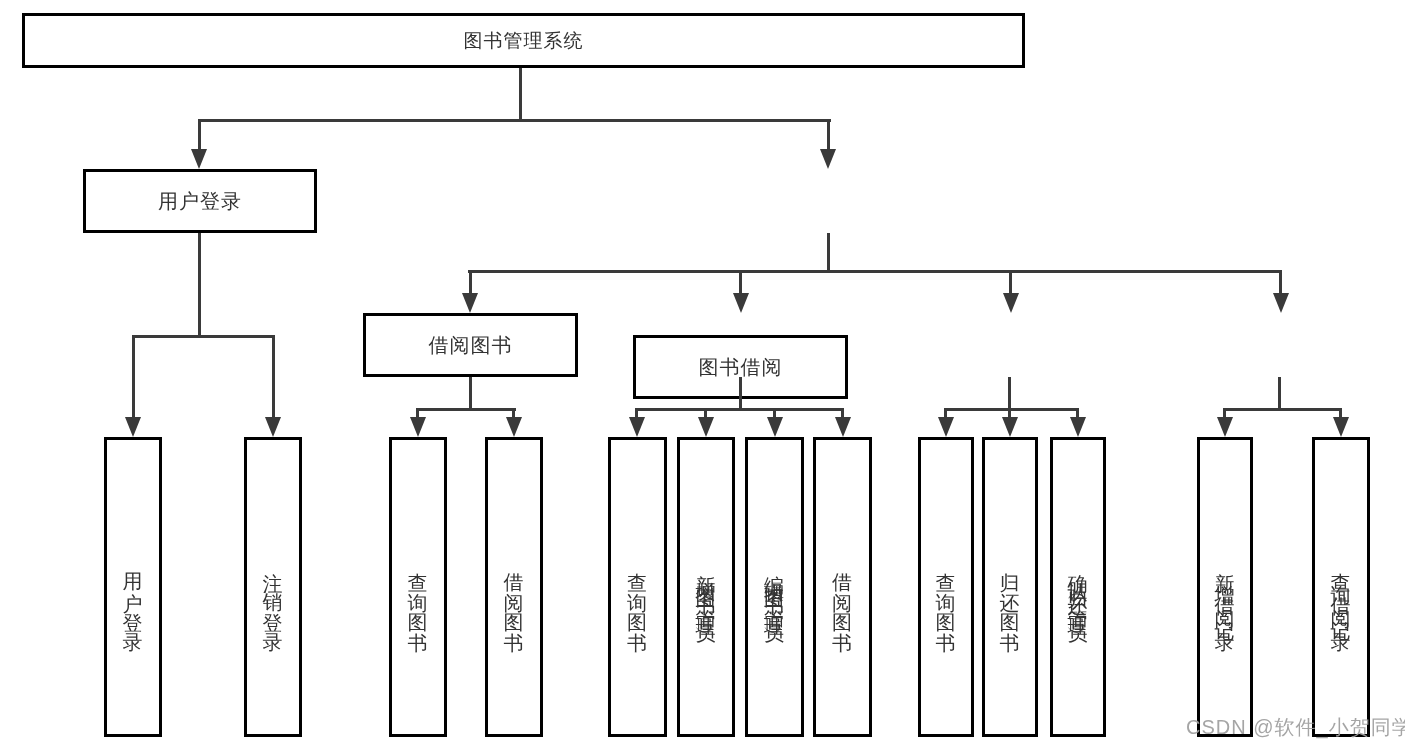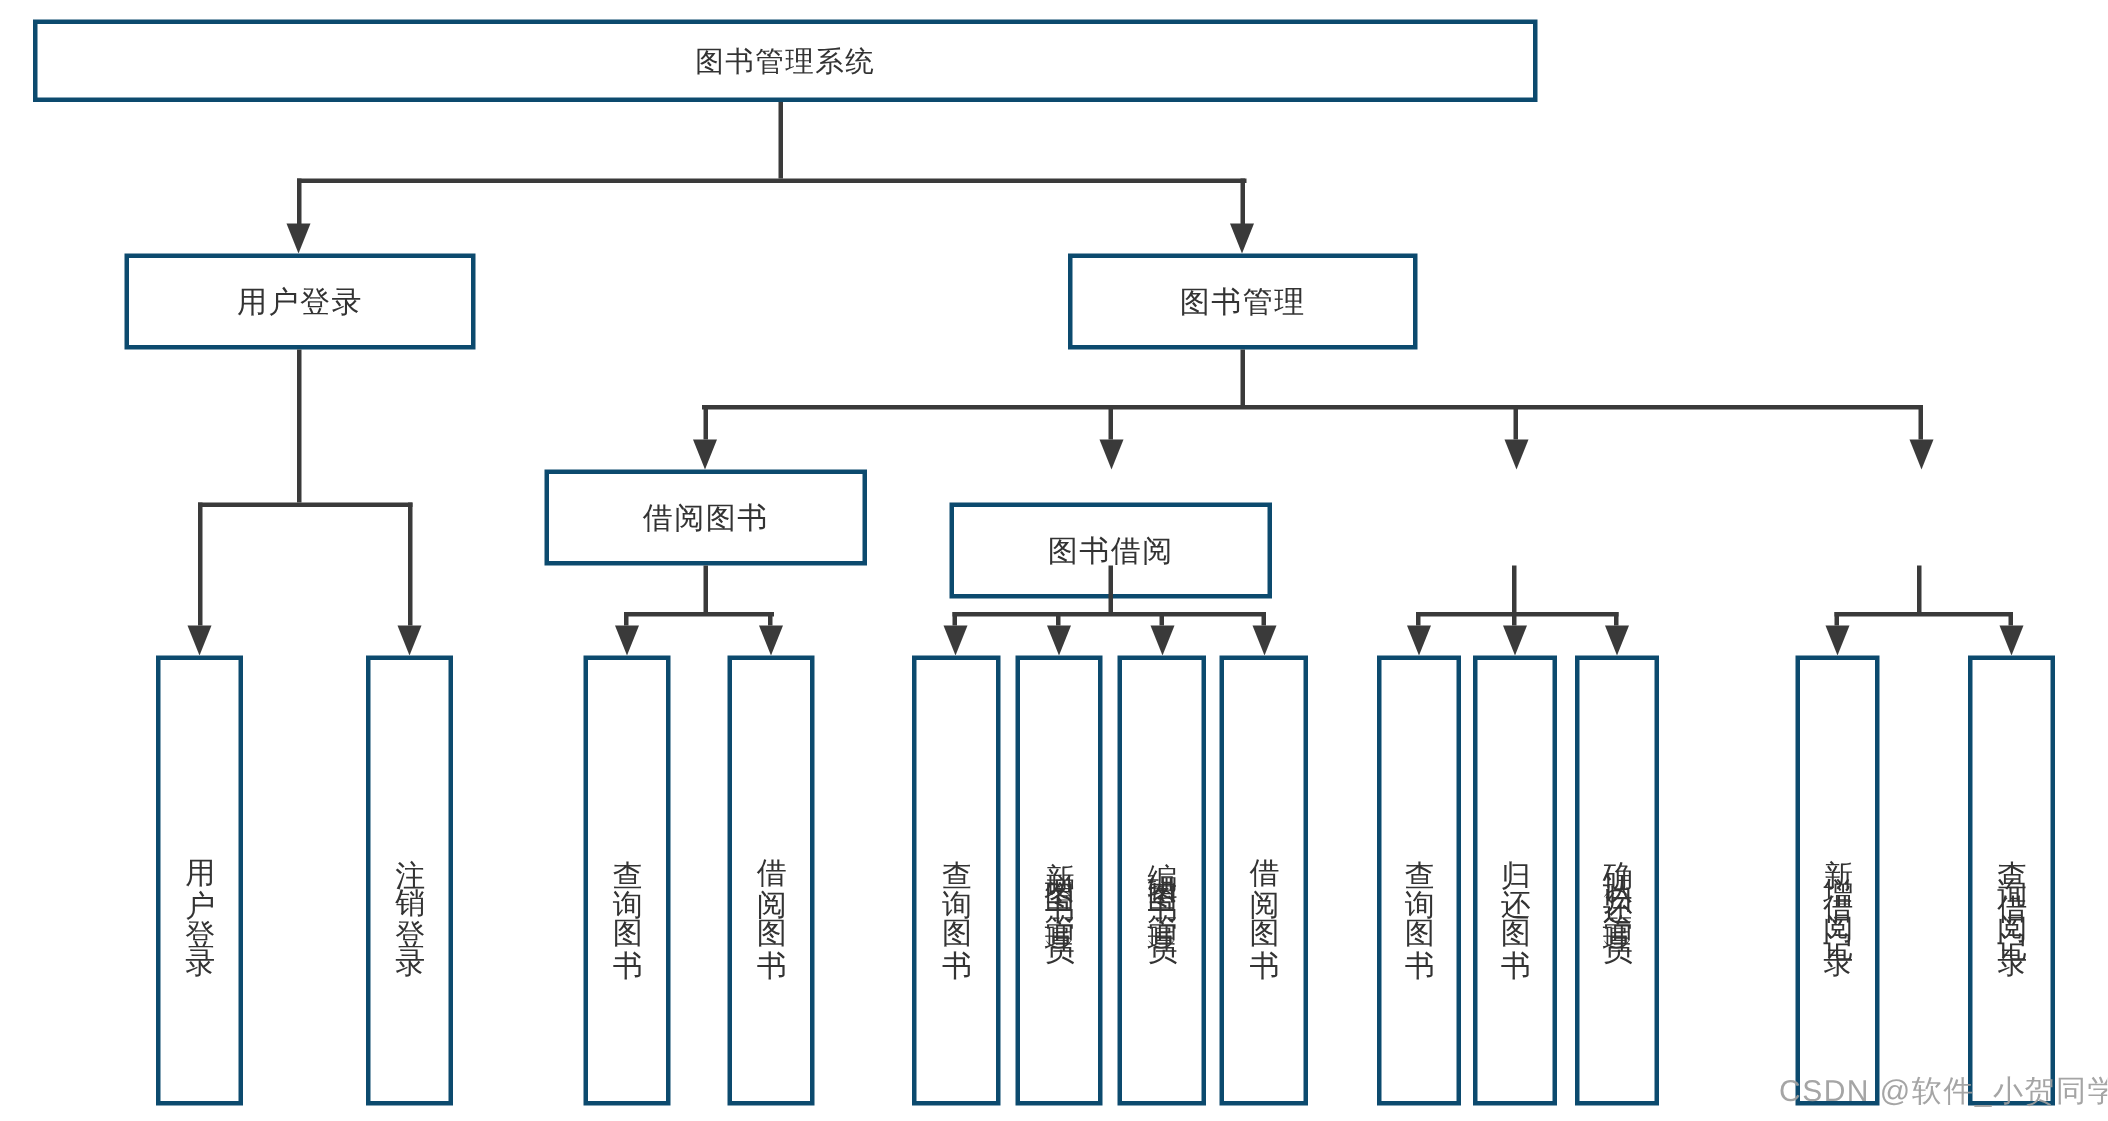--- a/index.html
+++ b/index.html
@@ -2,21 +2,21 @@
 <html><head>
 <meta charset="utf-8">
 <style>
   html,body { margin:0; padding:0; background:#ffffff; }
   .canvas {
     position:relative; width:1405px; height:747px; background:#ffffff;
     font-family:"Liberation Sans", sans-serif; color:#333333; overflow:hidden;
   }
   .box {
     position:absolute; box-sizing:border-box;
-    border:3px solid #0c4a6e; background:#ffffff;
+    border:3px solid #000000; background:#ffffff;
     display:flex; align-items:center; justify-content:center;
     font-size:20px; color:#333333; letter-spacing:1px;
   }
   .root-box { font-size:19px; }
   .leaf { width:58px; height:300px; top:437px; }
   .vtext {
     writing-mode:vertical-rl; -webkit-writing-mode:vertical-rl;
     line-height:1; white-space:nowrap;
   }
   .sp-wide  { letter-spacing:20px; padding-top:20px; }
@@ -48,23 +48,20 @@
 
   <div class="vline" style="left:519px; top:68px; height:51px;"></div>
   <div class="hline" style="left:198px; top:119px; width:633px;"></div>
   <div class="vline" style="left:198px; top:119px; height:32px;"></div>
   <div class="arrow-down" style="left:191px; top:149px;"></div>
   <div class="vline" style="left:827px; top:119px; height:32px;"></div>
   <div class="arrow-down" style="left:820px; top:149px;"></div>
 
   <div class="box" style="left:83px; top:169px; width:234px; height:64px;">
     <span>用户登录</span>
-  </div>
-  <div class="box" style="left:712px; top:169px; width:233px; height:64px;">
-    <span>图书管理</span>
   </div>
 
   <div class="vline" style="left:198px; top:233px; height:102px;"></div>
   <div class="hline" style="left:132px; top:335px; width:143px;"></div>
   <div class="vline" style="left:132px; top:335px; height:82px;"></div>
   <div class="arrow-down" style="left:125px; top:417px;"></div>
   <div class="vline" style="left:272px; top:335px; height:82px;"></div>
   <div class="arrow-down" style="left:265px; top:417px;"></div>
 
   <div class="vline" style="left:827px; top:233px; height:37px;"></div>

